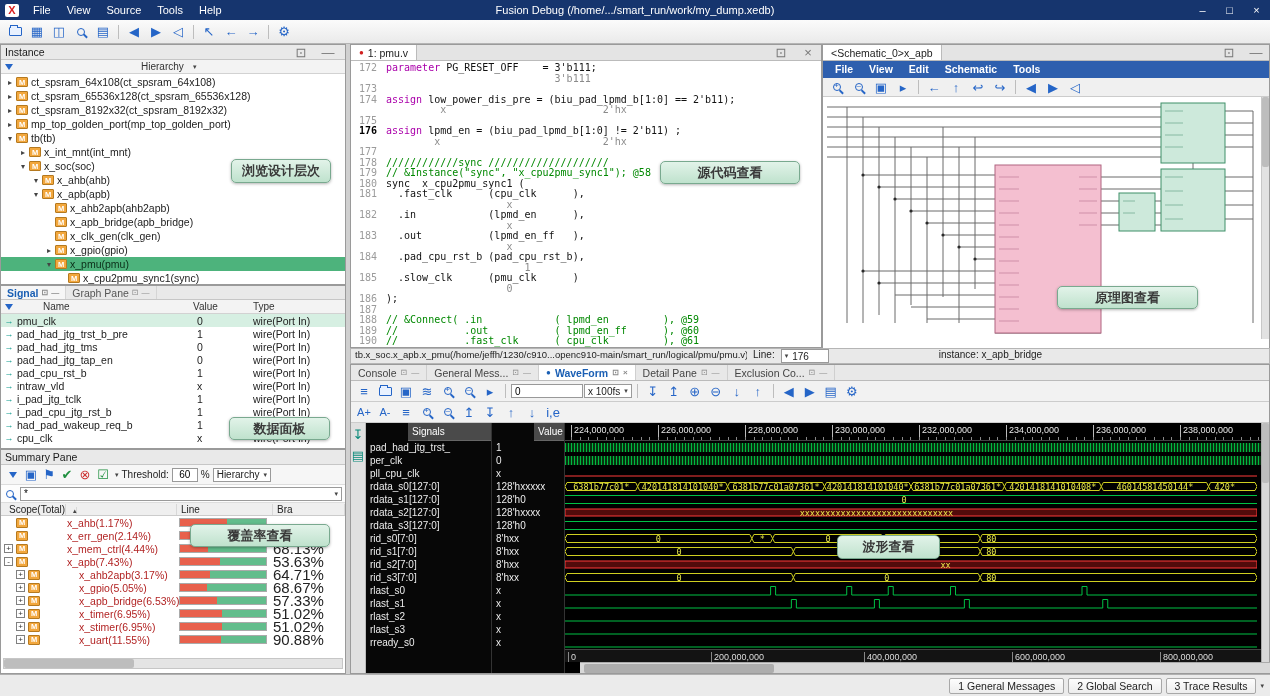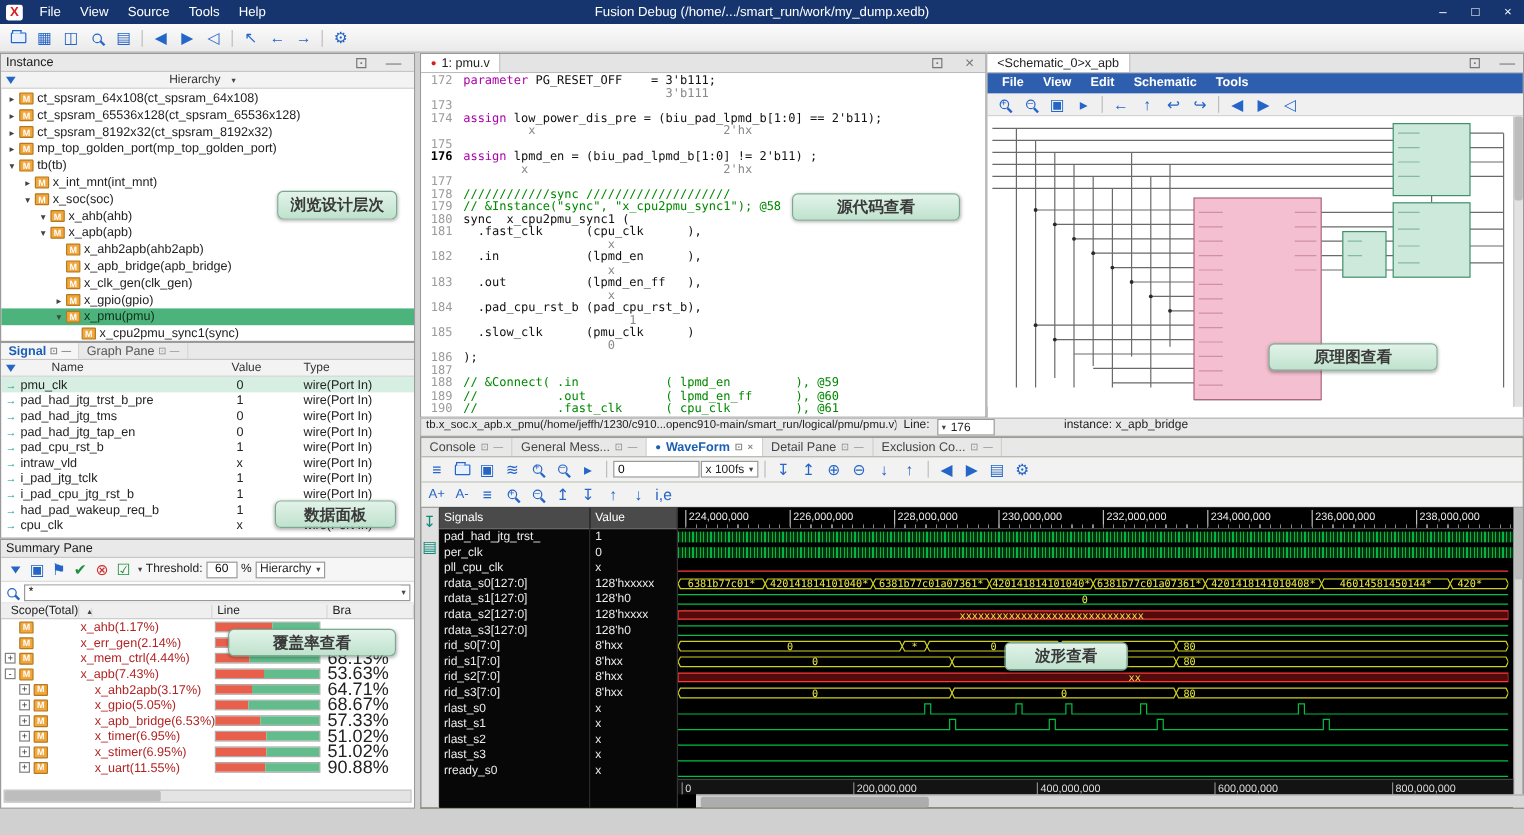--- a/index.html
+++ b/index.html
@@ -119,60 +119,60 @@
   .cline { height:10.5px; }
   .lno { display:inline-block; width:26px; text-align:right; color:#9b9b9b; margin-right:9px; }
   .lno.cur { color:#000; font-weight:bold; }
   .kw { color:#aa00aa; } .cm { color:#008800; } .pl { color:#111; } .anno { color:#8a8a8a;text-align:center; }
 
   
   #footer-bar { position:absolute; left:350px; top:348px; width:920px; height:16px; background:#e9e9e9;
                 border:1px solid #b5b5b5; display:flex; align-items:flex-start; font-size:9.5px;
                 padding:0 4px; gap:6px; }
   .fpath { color:#222; white-space:nowrap; overflow:hidden; max-width:392px; }
-  .finstance { margin-left:52px; font-size:10px; color:#222; }
+  .finstance { margin-left:104px; font-size:10px; color:#222; }
 
   
   #schematic-pane { left:822px; top:44px; width:448px; height:388px; }
   .smenubar { height:17px; background:#2e5fae; display:flex; align-items:center; color:#fff;
               font-size:10.5px; font-weight:bold; padding-left:4px; }
   .smenu { padding:0 8px; height:17px; line-height:17px; }
   .stoolbar { height:19px; background:#f0f0f0; border-bottom:1px solid #ccc; display:flex;
               align-items:center; padding-left:3px; }
   #schematic-canvas { position:absolute; top:52px; left:0; width:438px; height:242px; overflow:hidden;
                       background:#fff; }
   #schematic-vscroll { position:absolute; right:0; top:52px; width:8px; height:242px; background:#e2e2e2;
                        border-left:1px solid #c8c8c8; }
   #schematic-vscroll .thumb { width:100%; height:70px; }
   #schematic-hscroll { position:absolute; left:0; bottom:0; width:438px; height:10px; background:#e2e2e2;
                        border-top:1px solid #c8c8c8; }
   #schematic-hscroll .thumb { width:150px; height:8px; margin:1px 0 0 120px; }
 
   
-  #waveform-pane { left:350px; top:364px; width:920px; height:310px; background:#4d7c0f;
+  #waveform-pane { left:350px; top:364px; width:920px; height:310px; background:#f0abfc;
                    border:1px solid #9a9a9a; position:absolute; }
   #wave-tabs { height:16px; background:#e8e8e8; border-bottom:1px solid #bbb; display:flex; align-items:center;
                font-size:10.5px; }
   .wtab { display:flex; align-items:center; gap:4px; padding:0 7px; height:100%; color:#444;
           border-right:1px solid #cfcfcf; }
   .wtab.act { background:#fff; color:#1a5fb4; font-weight:bold; }
   .wtool { height:21px; background:#f2f2f2; border-bottom:1px solid #ccc; display:flex; align-items:center;
            padding-left:3px; gap:1px; }
   .wtool .ic { min-width:18px; }
   .time-input { width:72px; height:14px; border:1px solid #999; font-size:10px; padding:0 3px; }
   .wave-body { position:absolute; left:0; top:58px; right:0; bottom:0; display:flex; background:#000; }
   #wave-gutter { width:15px; background:#e0e0e0; border-right:1px solid #bbb; display:flex;
                  flex-direction:column; align-items:center; padding-top:2px; gap:3px; font-size:10px; }
   #wave-names-col { width:126px; background:#070707; border-right:1px solid #333; }
   #wave-values-col { width:73px; background:#070707; border-right:1px solid #333; }
   #wave-canvas-col { width:696px; background:#000; position:relative; }
   #wave-vscroll { width:8px; background:#d8d8d8; border-left:1px solid #aaa; }
   #wave-vscroll .thumb { width:100%; height:60px; }
   .whdr { height:18px; background:#4a4a4a; color:#fff; font-size:10px; display:flex; align-items:center;
-          padding-left:4px; border-bottom:1px solid #666; }
+          padding-left:4px; border-bottom:1px solid #666;margin-left:42px; }
   .wruler { position:relative; height:18px; background:#000; border-bottom:1px solid #444; overflow:hidden; }
   .wruler::after { content:""; position:absolute; bottom:0; left:6px; right:0; height:3px;
         background:repeating-linear-gradient(90deg,#888 0 1px,transparent 1px 8.7px); }
   .ttick { position:absolute; top:2px; color:#e8e8e8; font-size:9px; border-left:1px solid #bbb;
            padding-left:2px; height:14px; white-space:nowrap; }
   .wname, .wval { height:13px; line-height:13px; padding-left:4px; color:#ececec; font-size:10px;
                   white-space:nowrap; overflow:hidden; }
   .wcell { height:13px; position:relative; }
   .wclock { position:absolute; left:0; top:2px; right:0; height:9px;
             background:repeating-linear-gradient(90deg,#00b840 0 1px,#07310f 1px 3px); }
@@ -895,20 +895,28 @@
         <div id="wave-hscroll">
             <div class="thumb"></div>
           </div>
       </div>
       <div id="wave-vscroll">
           <div class="thumb"></div>
         </div>
     </div>
   </div>
 
+  <div id="statusbar">
+    <span id="status-buttons" style="display:flex;gap:4px;">
+        <button class="sbtn">1 General Messages</button>
+        <button class="sbtn">2 Global Search</button>
+        <button class="sbtn">3 Trace Results</button>
+      </span>
+    <span class="car">▾</span>
+  </div>
 
 <div class="badge" style="left: 231px; top: 159px; width: 100px; height: 24px;">浏览设计层次</div>
     <div class="badge" style="left: 660px; top: 161px; width: 140px; height: 23px;">源代码查看</div>
     <div class="badge" style="left: 1057px; top: 286px; width: 141px; height: 23px;">原理图查看</div>
     <div class="badge" style="left: 229px; top: 417px; width: 101px; height: 23px;">数据面板</div>
     <div class="badge" style="left: 190px; top: 524px; width: 140px; height: 23px;">覆盖率查看</div>
     <div class="badge" style="left: 837px; top: 535px; width: 103px; height: 24px;">波形查看</div>
   </div>
 
 </body></html>

